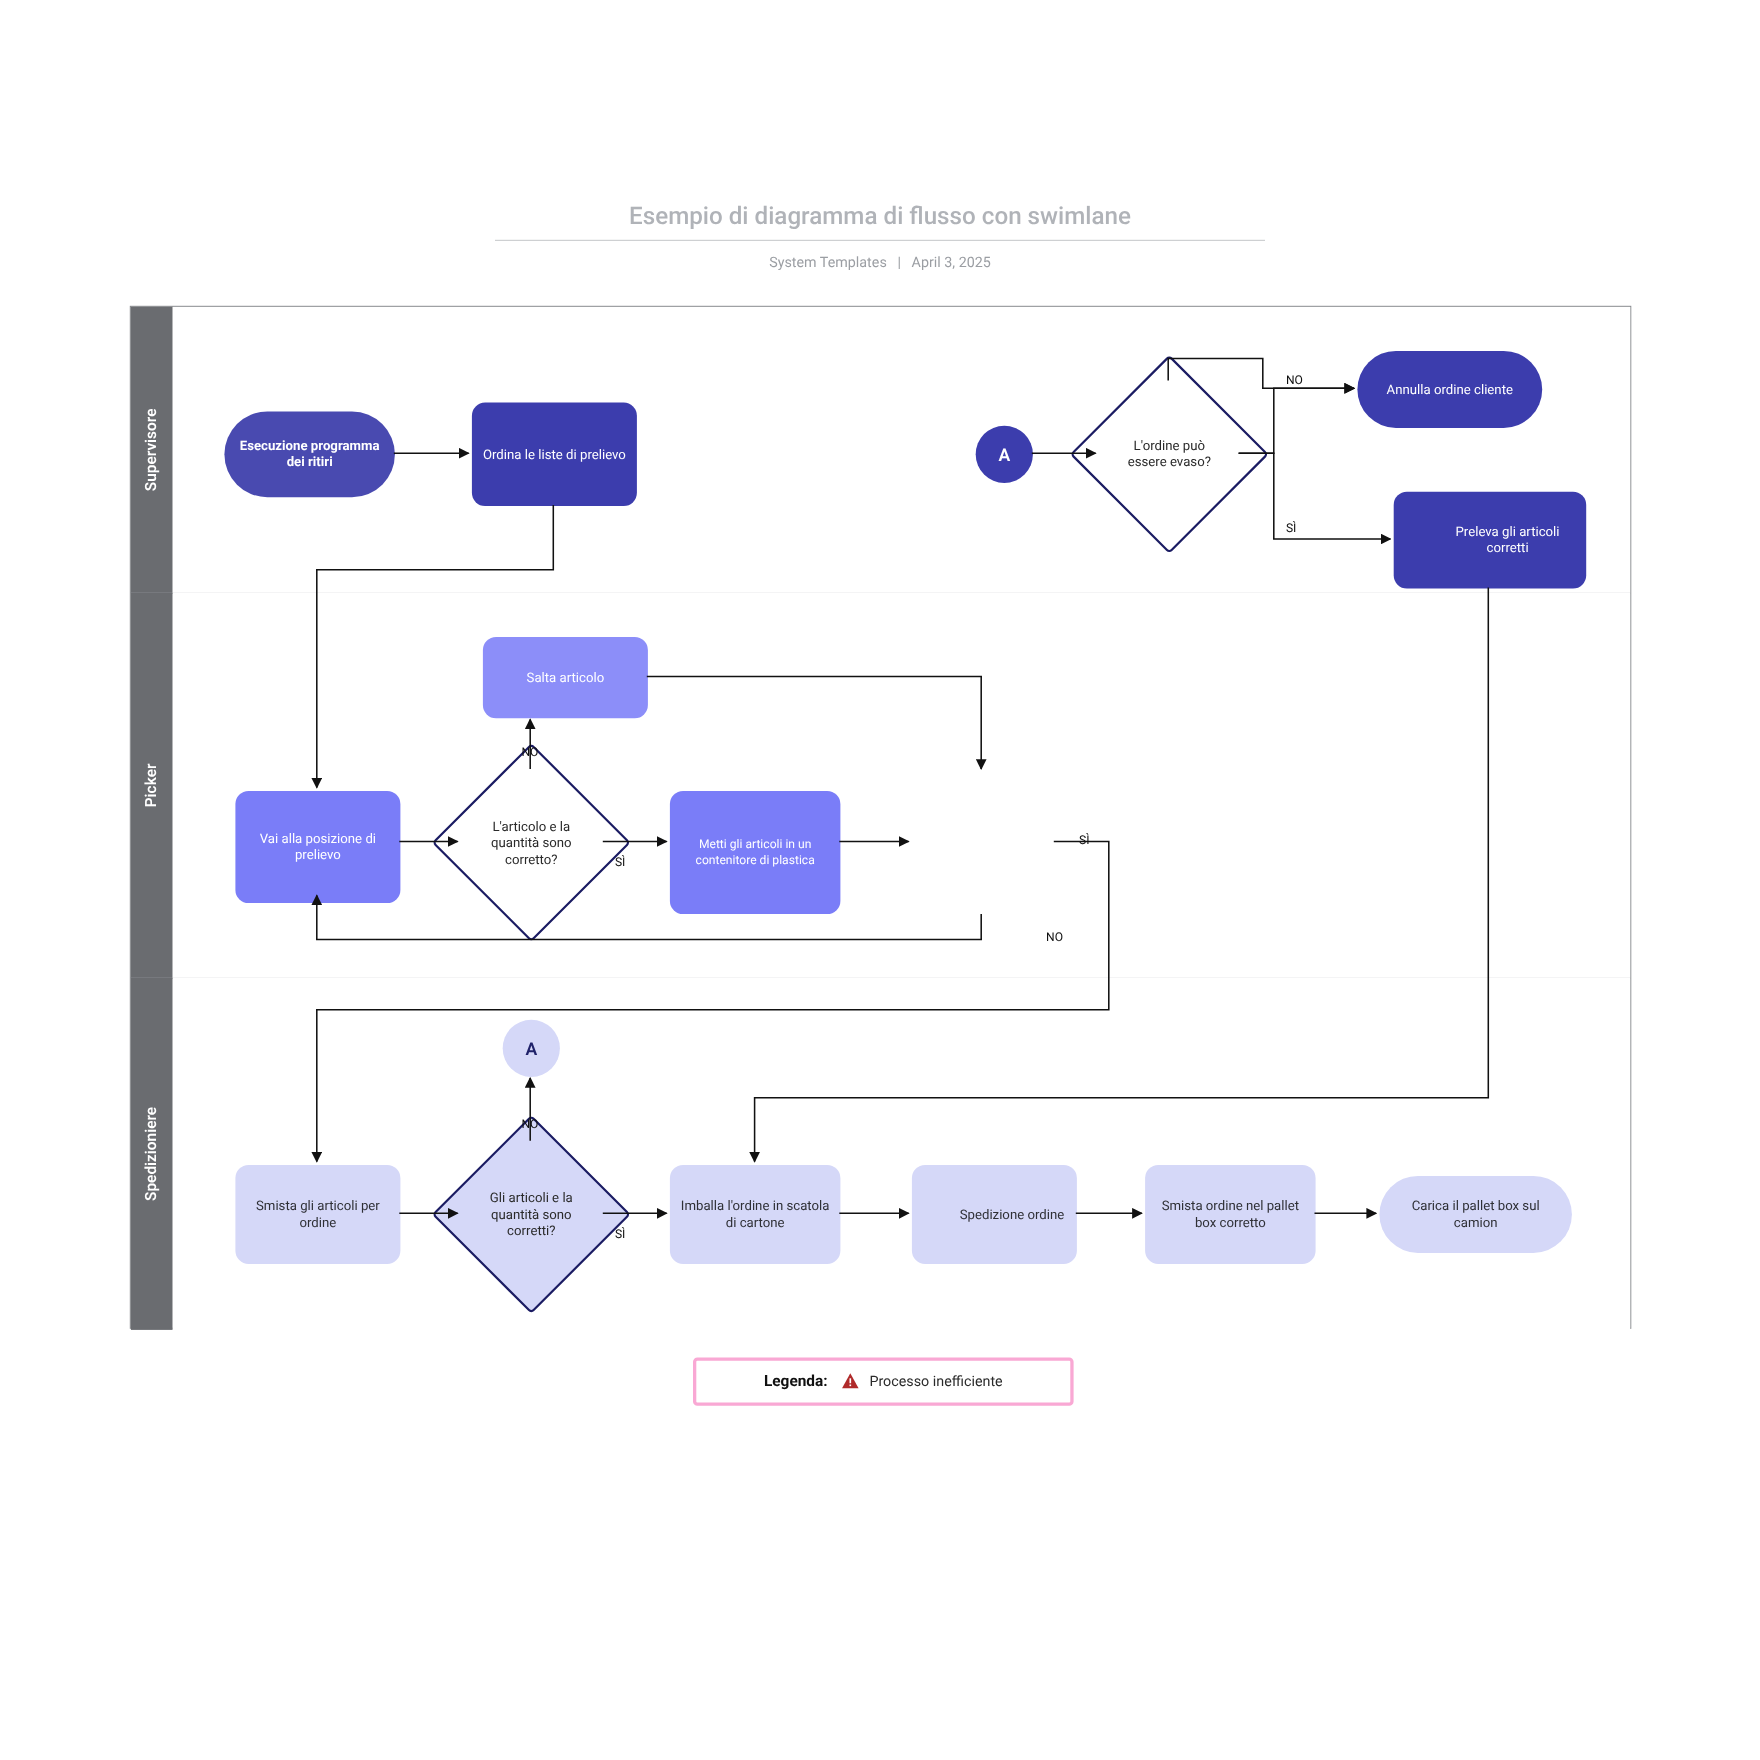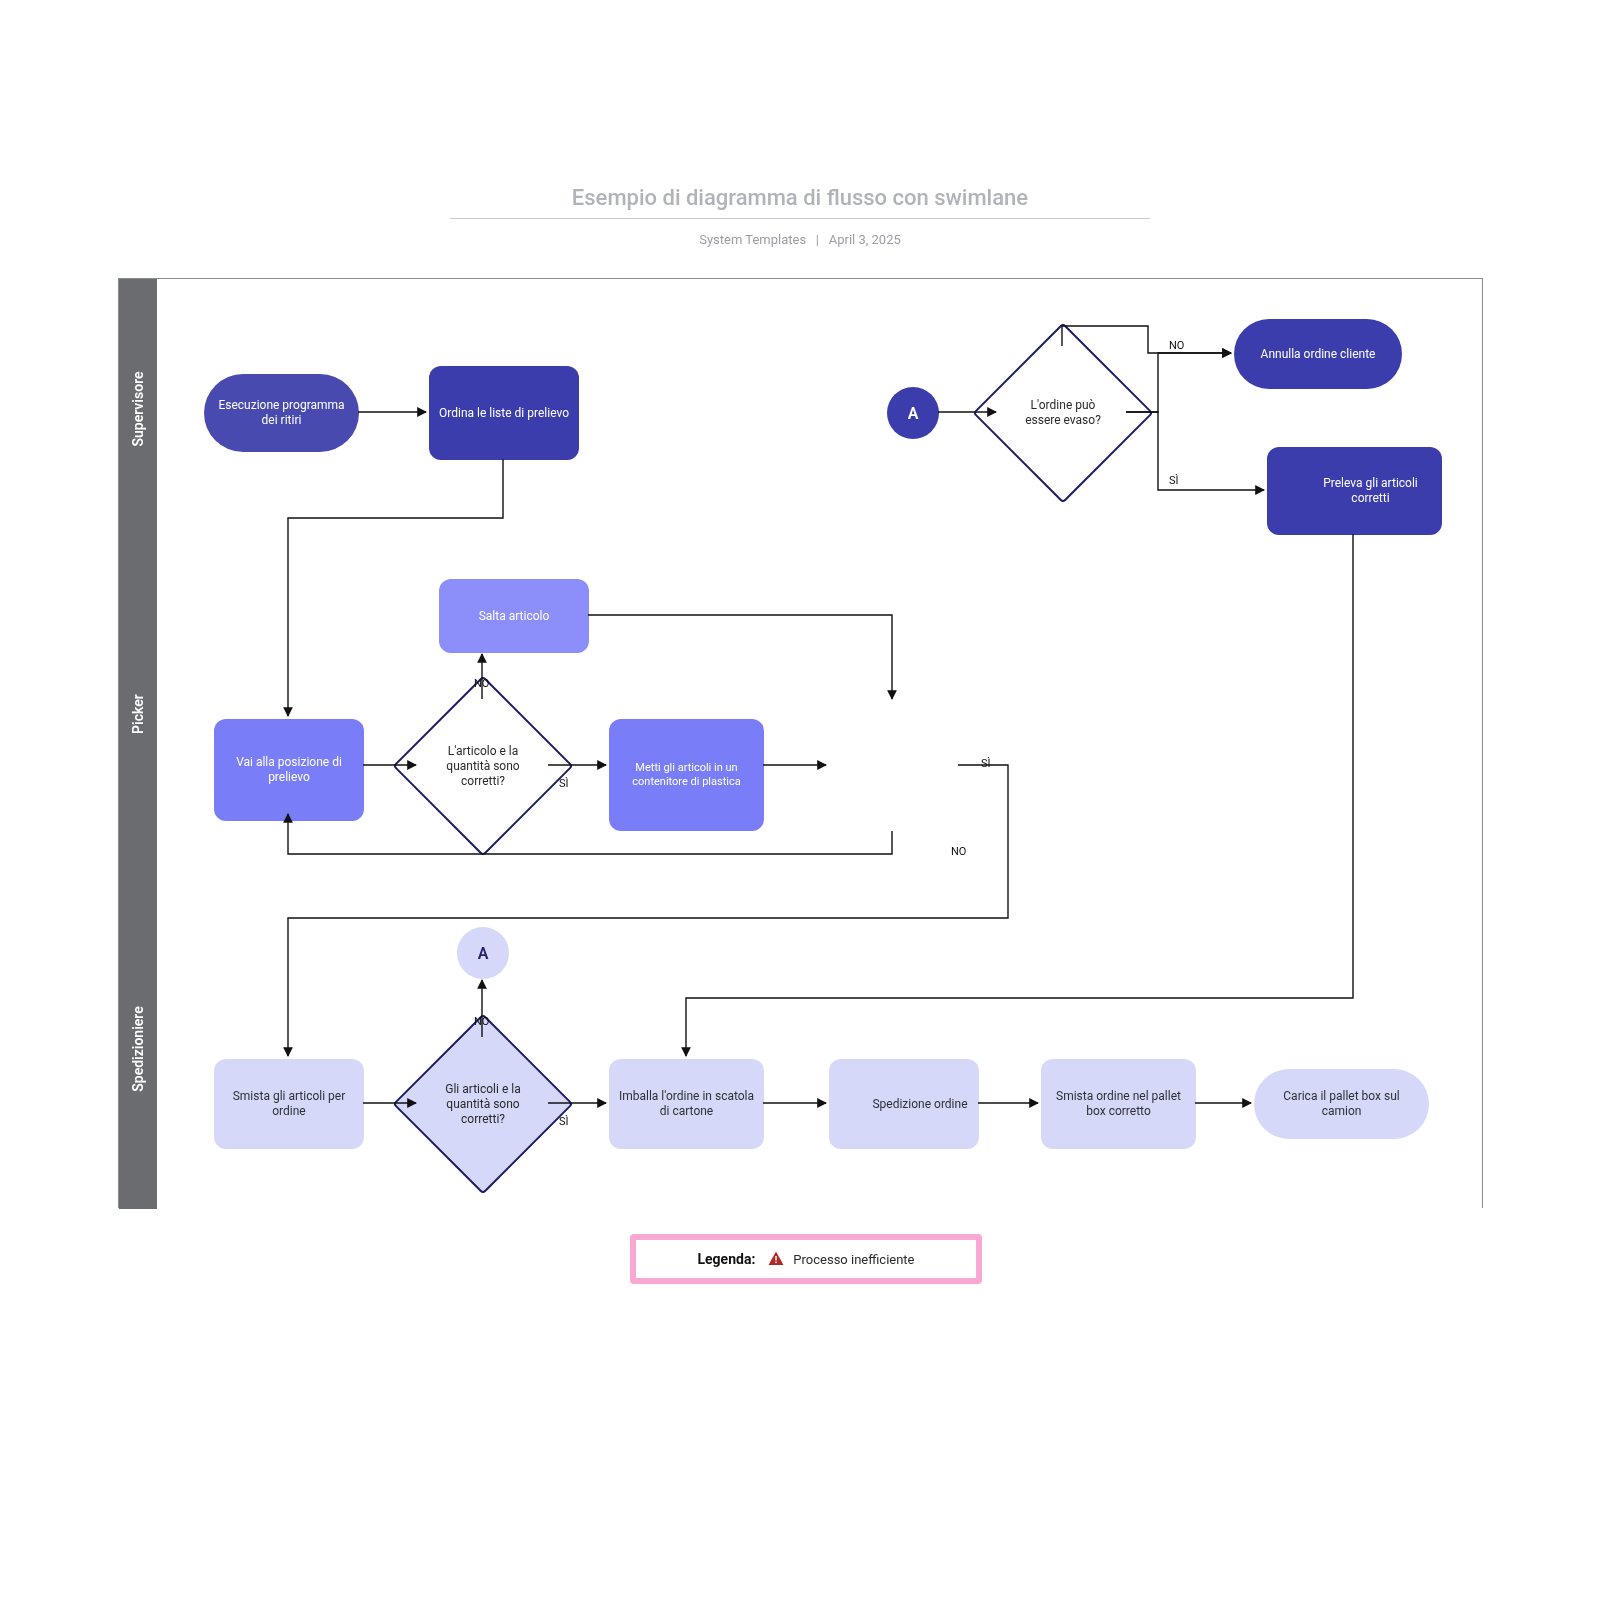--- a/index.html
+++ b/index.html
@@ -37,21 +37,21 @@
   .circle{border-radius:50%;width:52px;height:52px;display:flex;align-items:center;justify-content:center;font-weight:600;}
 
   .t-sm{font-size:12px;}
   .t-xs{font-size:11px;}
   .fg-white{color:#fff;}
   .fg-dark{color:#2f3036;}
   .fg-navy{color:#20226a;}
 
   .edge-label{position:absolute;font-size:11px;font-weight:400;color:#111;}
 
-  .legend{position:absolute;top:1234px;left:630px;width:340px;height:38px;border:6px solid #f9a8d4;border-radius:4px;background:#fff;display:flex;align-items:center;justify-content:center;gap:12px;}
+  .legend{position:absolute;top:1234px;left:630px;width:340px;height:38px;border:3px solid #f9a8d4;border-radius:4px;background:#fff;display:flex;align-items:center;justify-content:center;gap:12px;}
   .legend .legend-title{font-weight:700;font-size:14px;color:#111;}
   .legend .warn{display:inline-flex;align-items:center;gap:8px;font-size:13px;color:#2a2a2a;}
   .legend .warn svg{width:18px;height:18px;}
 
   svg.connectors{position:absolute;top:278px;left:118px;width:1365px;height:930px;overflow:visible;pointer-events:none;}
 </style>
 </head>
 <body>
 
 <div class="canvas">
@@ -76,21 +76,21 @@
       <span>Picker</span>
     </div>
     <div class="lane-body" style="top:260px;height:350px;"></div>
     <div class="lane-sep" style="top:610px;"></div>
 
     <div class="lane-head" style="top:610px;height:320px;">
       <span>Spedizioniere</span>
     </div>
     <div class="lane-body" style="top:610px;height:320px;"></div>
 
-    <div class="node terminator fg-white t-sm" style="left:85px;top:95px;width:155px;height:78px;background:var(--blue-800);">
+    <div class="node terminator fg-white t-sm" style="left:85px;top:95px;width:155px;height:78px;background:var(--blue-800);font-weight:bold;">
       <span>Esecuzione programma dei ritiri</span>
     </div>
 
     <div class="node process fg-white t-sm" style="left:310px;top:87px;width:150px;height:94px;background:var(--blue-900);">
       <span>Ordina le liste di prelievo</span>
     </div>
 
     <div class="circle fg-white" style="position:absolute;left:768px;top:108px;background:var(--blue-900);">
       <span>A</span>
     </div>
@@ -111,21 +111,21 @@
     <div class="node process fg-white t-sm" style="left:95px;top:440px;width:150px;height:102px;background:var(--blue-400);">
       <span>Vai alla posizione di prelievo</span>
     </div>
 
     <div class="node process fg-white t-sm" style="left:320px;top:300px;width:150px;height:74px;background:var(--blue-300);">
       <span>Salta articolo</span>
     </div>
 
     <div class="node decision" style="left:300px;top:423px;">
       <div class="diamond"></div>
-      <div class="dtext">L'articolo e la quantità sono corretti?</div>
+      <div class="dtext">L'articolo e la quantità sono corretto?</div>
     </div>
 
     <div class="node process fg-white t-xs" style="left:490px;top:440px;width:155px;height:112px;background:var(--blue-400);">
       <span>Metti gli articoli in un contenitore di plastica</span>
     </div>
 
 
     <div class="node process fg-dark t-sm" style="left:95px;top:780px;width:150px;height:90px;background:var(--blue-200);">
       <span>Smista gli articoli per ordine</span>
     </div>

